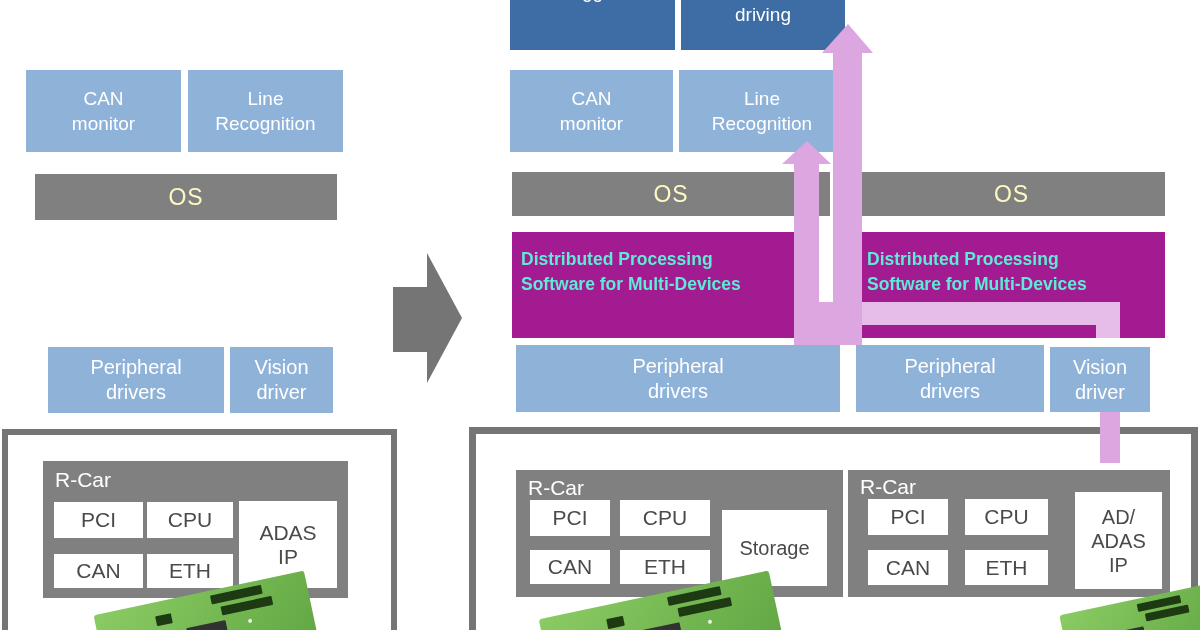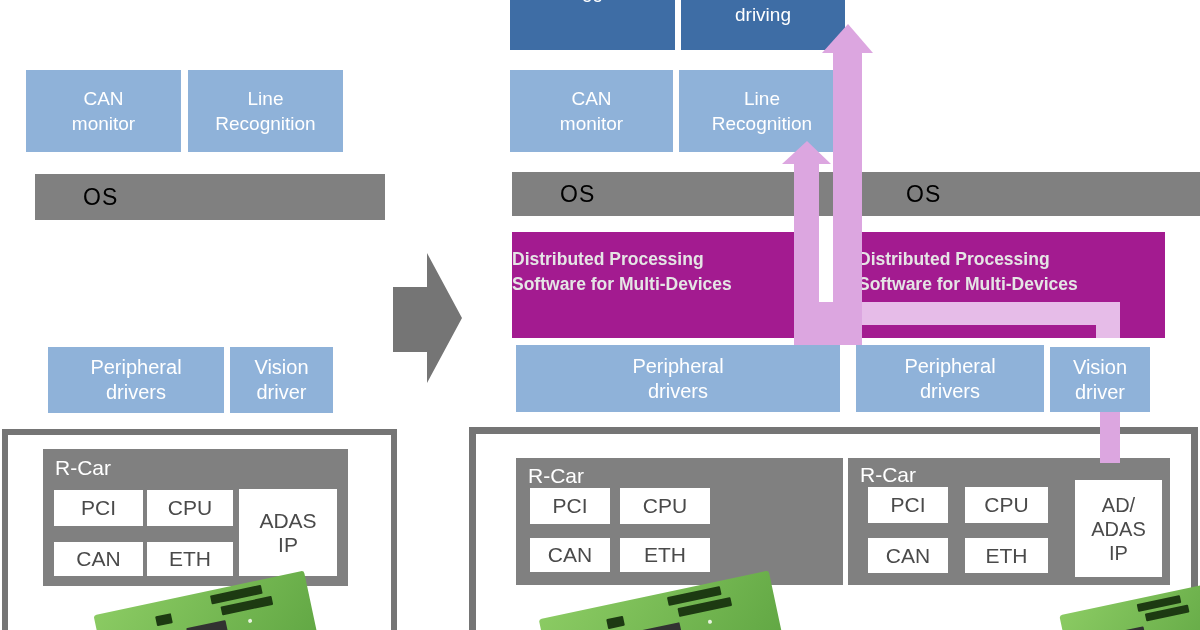--- a/index.html
+++ b/index.html
@@ -1,28 +1,28 @@
 <!DOCTYPE html>
 <html style="--blue_light: #8FB2D9; --blue_dark: #3E6DA5; --gray: #808080; --frame_gray: #757575; --purple: #A31B90; --pink: #DCA6E0; --pink_light: #E6BCE8; --cell_text: #4A4A4A; --board_green_1: #8BCB63; --board_green_2: #5FA542;"><head>
 <meta charset="utf-8">
 <style>
   html,body{margin:0;padding:0;background:#fff;}
   #stage{position:relative;width:1200px;height:630px;overflow:hidden;background:#fff;
          font-family:"Liberation Sans",sans-serif;}
   .box-blue{position:absolute;background:var(--blue_light);color:#fff;display:flex;flex-direction:column;
             align-items:center;justify-content:center;text-align:center;font-size:19px;line-height:25px;}
-  .bar-gray{position:absolute;background:var(--gray);color:#000000;display:flex;align-items:center;
-            justify-content:flex-start;font-size:23px;letter-spacing:1px;padding-left:48px;}
-  .box-purple{position:absolute;background:var(--purple);color:#e5e5e5;font-weight:bold;font-size:17.5px;
-            line-height:25px;padding:15px 0 0 0;box-sizing:border-box;}
+  .bar-gray{position:absolute;background:var(--gray);color:#fef9c3;display:flex;align-items:center;
+            justify-content:center;font-size:23px;letter-spacing:1px;}
+  .box-purple{position:absolute;background:var(--purple);color:#5eead4;font-weight:bold;font-size:17.5px;
+            line-height:25px;padding:15px 0 0 9px;box-sizing:border-box;}
   .dark-app{position:absolute;background:var(--blue_dark);color:#fff;font-size:19px;text-align:center;}
   .dark-app span{position:absolute;left:0;right:0;line-height:26px;}
   .frame{position:absolute;background:#fff;border:6px solid var(--frame_gray);box-sizing:border-box;}
   .frame-r{border-width:7px;}
-  .rcar{position:absolute;background:var(--gray);}
+  .rcar{position:absolute;background:var(--gray);margin-top:12px;}
   .rcar-title{position:absolute;color:#fff;font-size:21px;}
   .cell{position:absolute;background:#fff;color:var(--cell_text);display:flex;flex-direction:column;
         align-items:center;justify-content:center;font-size:21px;line-height:24px;text-align:center;}
   .board{position:absolute;background:linear-gradient(135deg,var(--board_green_1),var(--board_green_2));
          border-radius:3px;transform:rotate(-12deg);}
   .board .slot{position:absolute;background:#1d3a12;border-radius:1px;}
   .board .chip{position:absolute;background:#323232;border-radius:1px;}
   .board .dot{position:absolute;background:#e8f3e0;width:4px;height:4px;border-radius:2px;}
   svg.overlay{position:absolute;left:0;top:0;pointer-events:none;}
 </style>
@@ -138,20 +138,23 @@
         </div>
       <div class="cell" style="left:104px;top:30px;width:90px;height:36px;">
           <span>CPU</span>
         </div>
       <div class="cell" style="left:14px;top:80px;width:80px;height:34px;">
           <span>CAN</span>
         </div>
       <div class="cell" style="left:104px;top:80px;width:90px;height:34px;">
           <span>ETH</span>
         </div>
+      <div class="cell" style="left:206px;top:40px;width:105px;height:76px;font-size:20px;">
+          <span>Storage</span>
+        </div>
     </div>
 
     <div class="rcar" style="left:848px;top:458px;width:322px;height:127px;">
       <span class="rcar-title" style="left:12px;top:5px;">R-Car</span>
       <div class="cell" style="left:20px;top:29px;width:80px;height:36px;">
           <span>PCI</span>
         </div>
       <div class="cell" style="left:117px;top:29px;width:83px;height:36px;">
           <span>CPU</span>
         </div>

